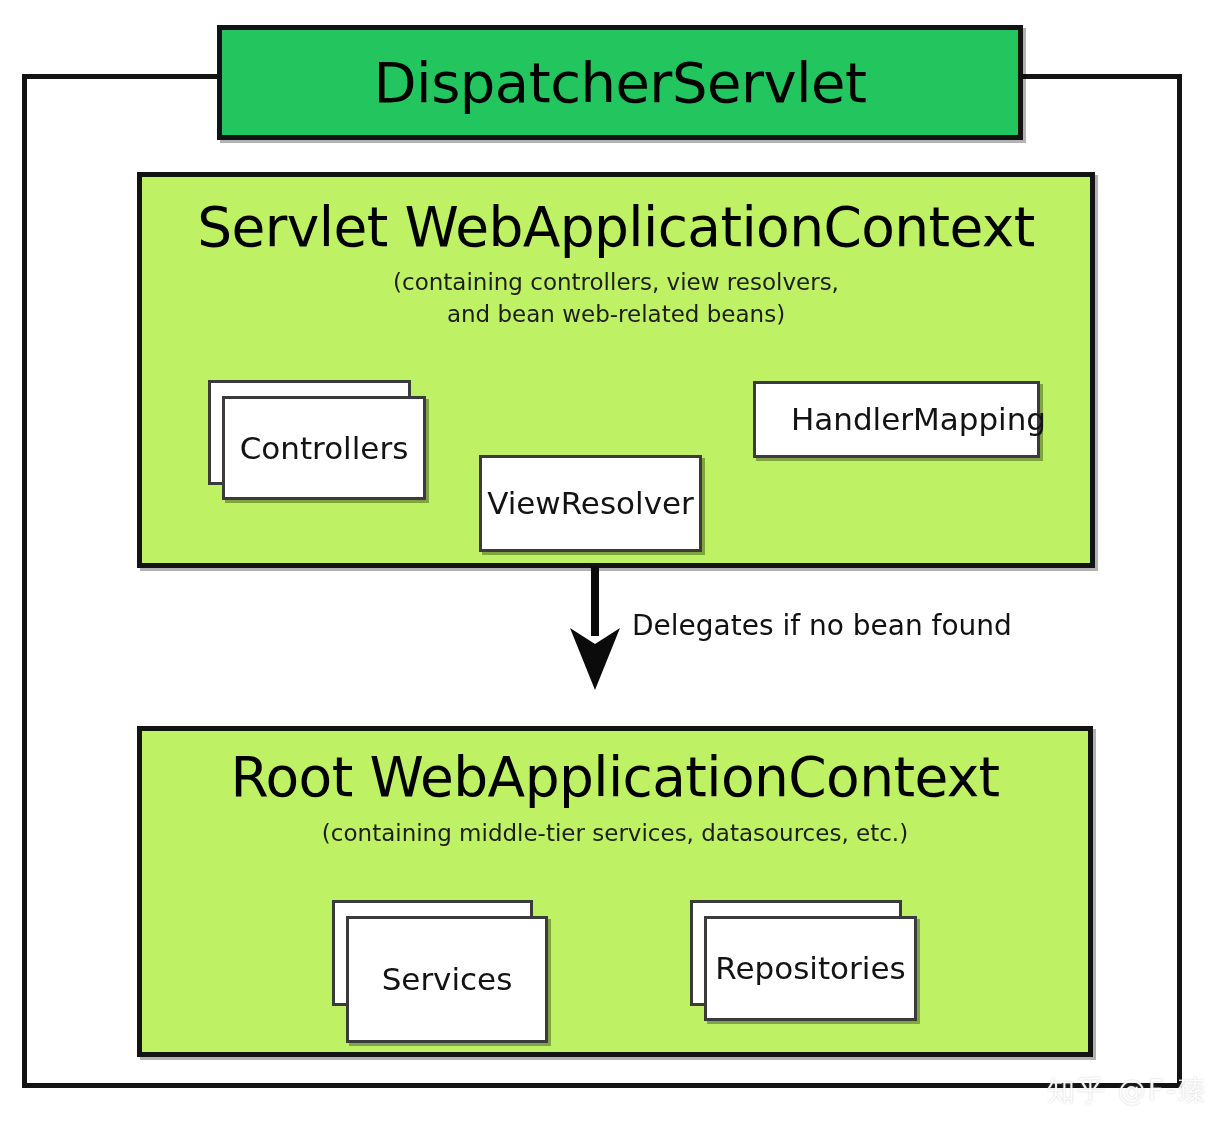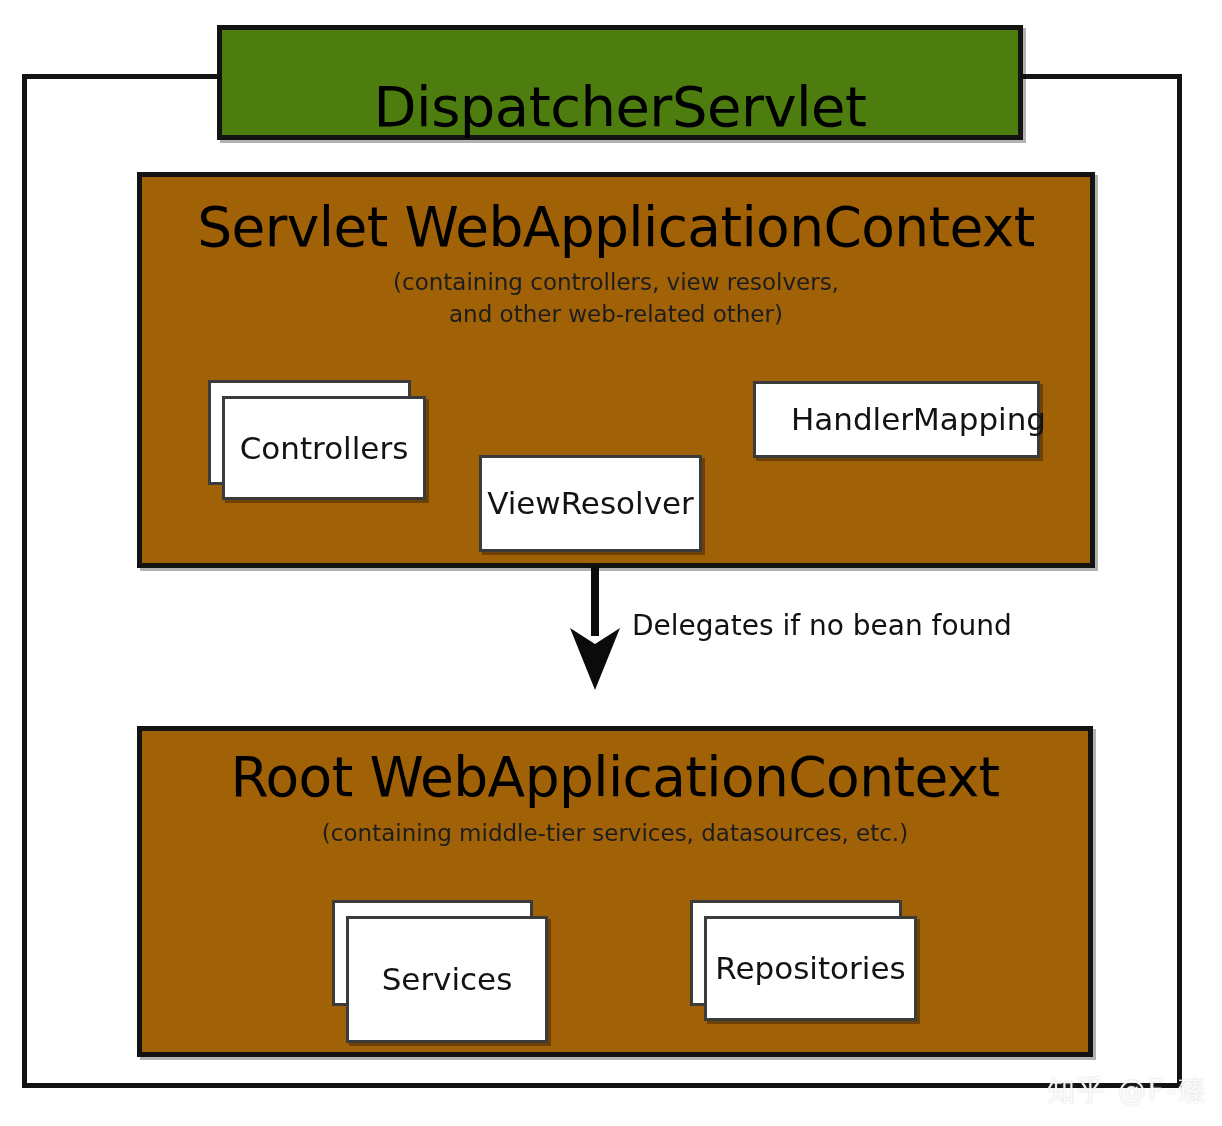--- a/index.html
+++ b/index.html
@@ -26,32 +26,32 @@
     top: 74px;
     width: 1160px;
     height: 1014px;
     border: 5px solid #131313;
     background: transparent;
   }
 
   
   .ctx-box {
     position: absolute;
-    background: #a16207;
+    background: #bef264;
     border: 5px solid #131313;
     box-shadow: 3px 3px 0 0 rgba(0,0,0,0.30);
   }
 
   .title-box {
     position: absolute;
-    background: #4d7c0f;
+    background: #22c55e;
     border: 5px solid #131313;
     box-shadow: 3px 3px 0 0 rgba(0,0,0,0.30);
     display: flex;
-    align-items: flex-end;
+    align-items: center;
     justify-content: center;
   }
 
   .title-box .title-text {
     font-size: 56px;
     font-weight: 400;
     color: #000000;
     letter-spacing: -0.5px;
     line-height: 1;
   }
@@ -149,21 +149,21 @@
 <div id="canvas">
 
   <div class="outer-frame"></div>
 
   <div class="ctx-box" style="left:137px; top:172px; width:958px; height:396px;">
 
     <div class="ctx-heading" style="top:22px;">Servlet WebApplicationContext</div>
 
     <div class="ctx-sub" style="top:90px;">(containing controllers, view resolvers,</div>
 
-    <div class="ctx-sub" style="top:122px;">and other web-related other)</div>
+    <div class="ctx-sub" style="top:122px;">and bean web-related beans)</div>
 
     <div class="comp" style="left:66px; top:203px; width:218px; height:98px;">
       <div class="layer-back" style="left:0; top:0; width:203px; height:105px;"></div>
       <div class="layer-front" style="left:14px; top:16px; width:204px; height:104px;">
         <span class="comp-label">Controllers</span>
       </div>
     </div>
 
     <div class="comp" style="left:337px; top:278px; width:226px; height:84px;">
       <div class="layer-front" style="left:0; top:0; width:223px; height:97px;">

